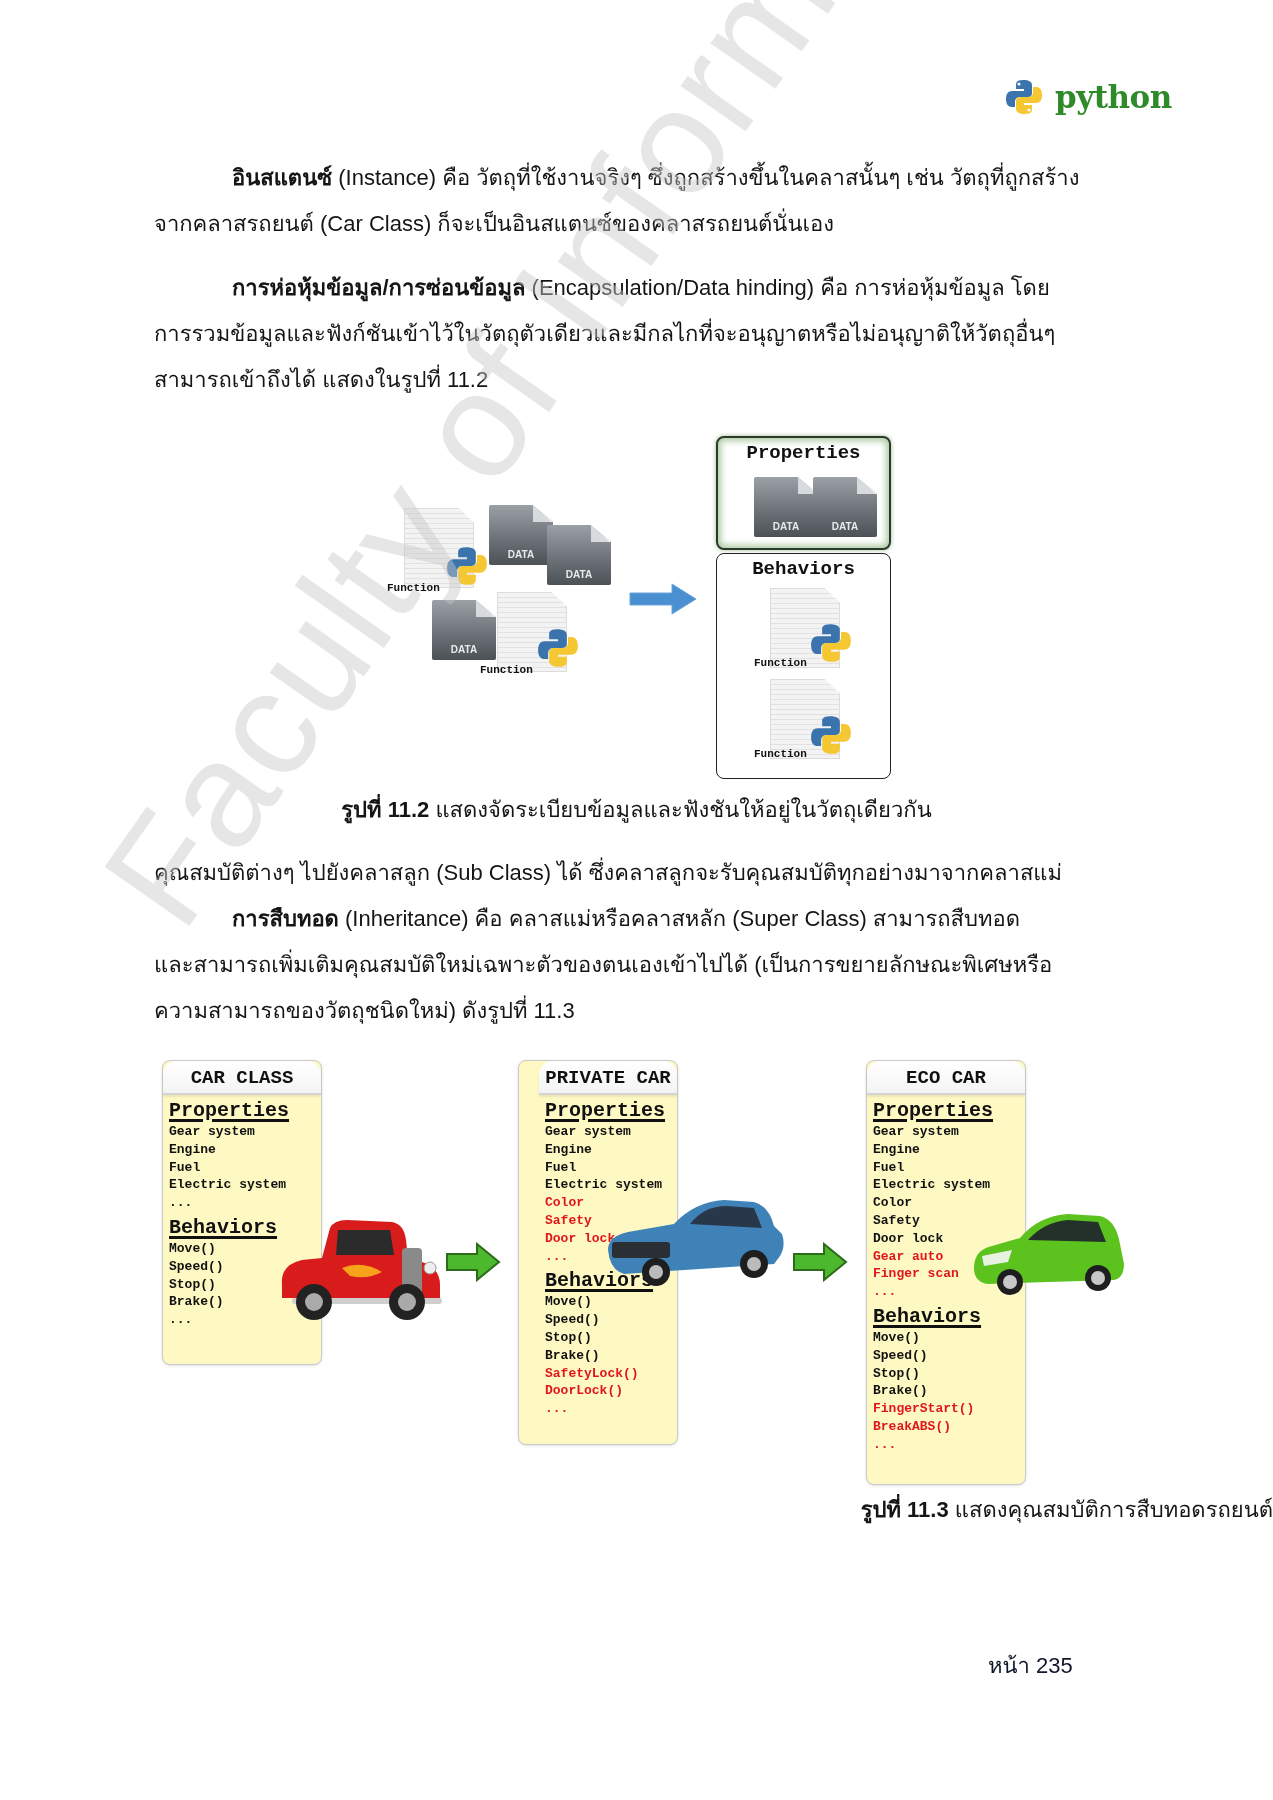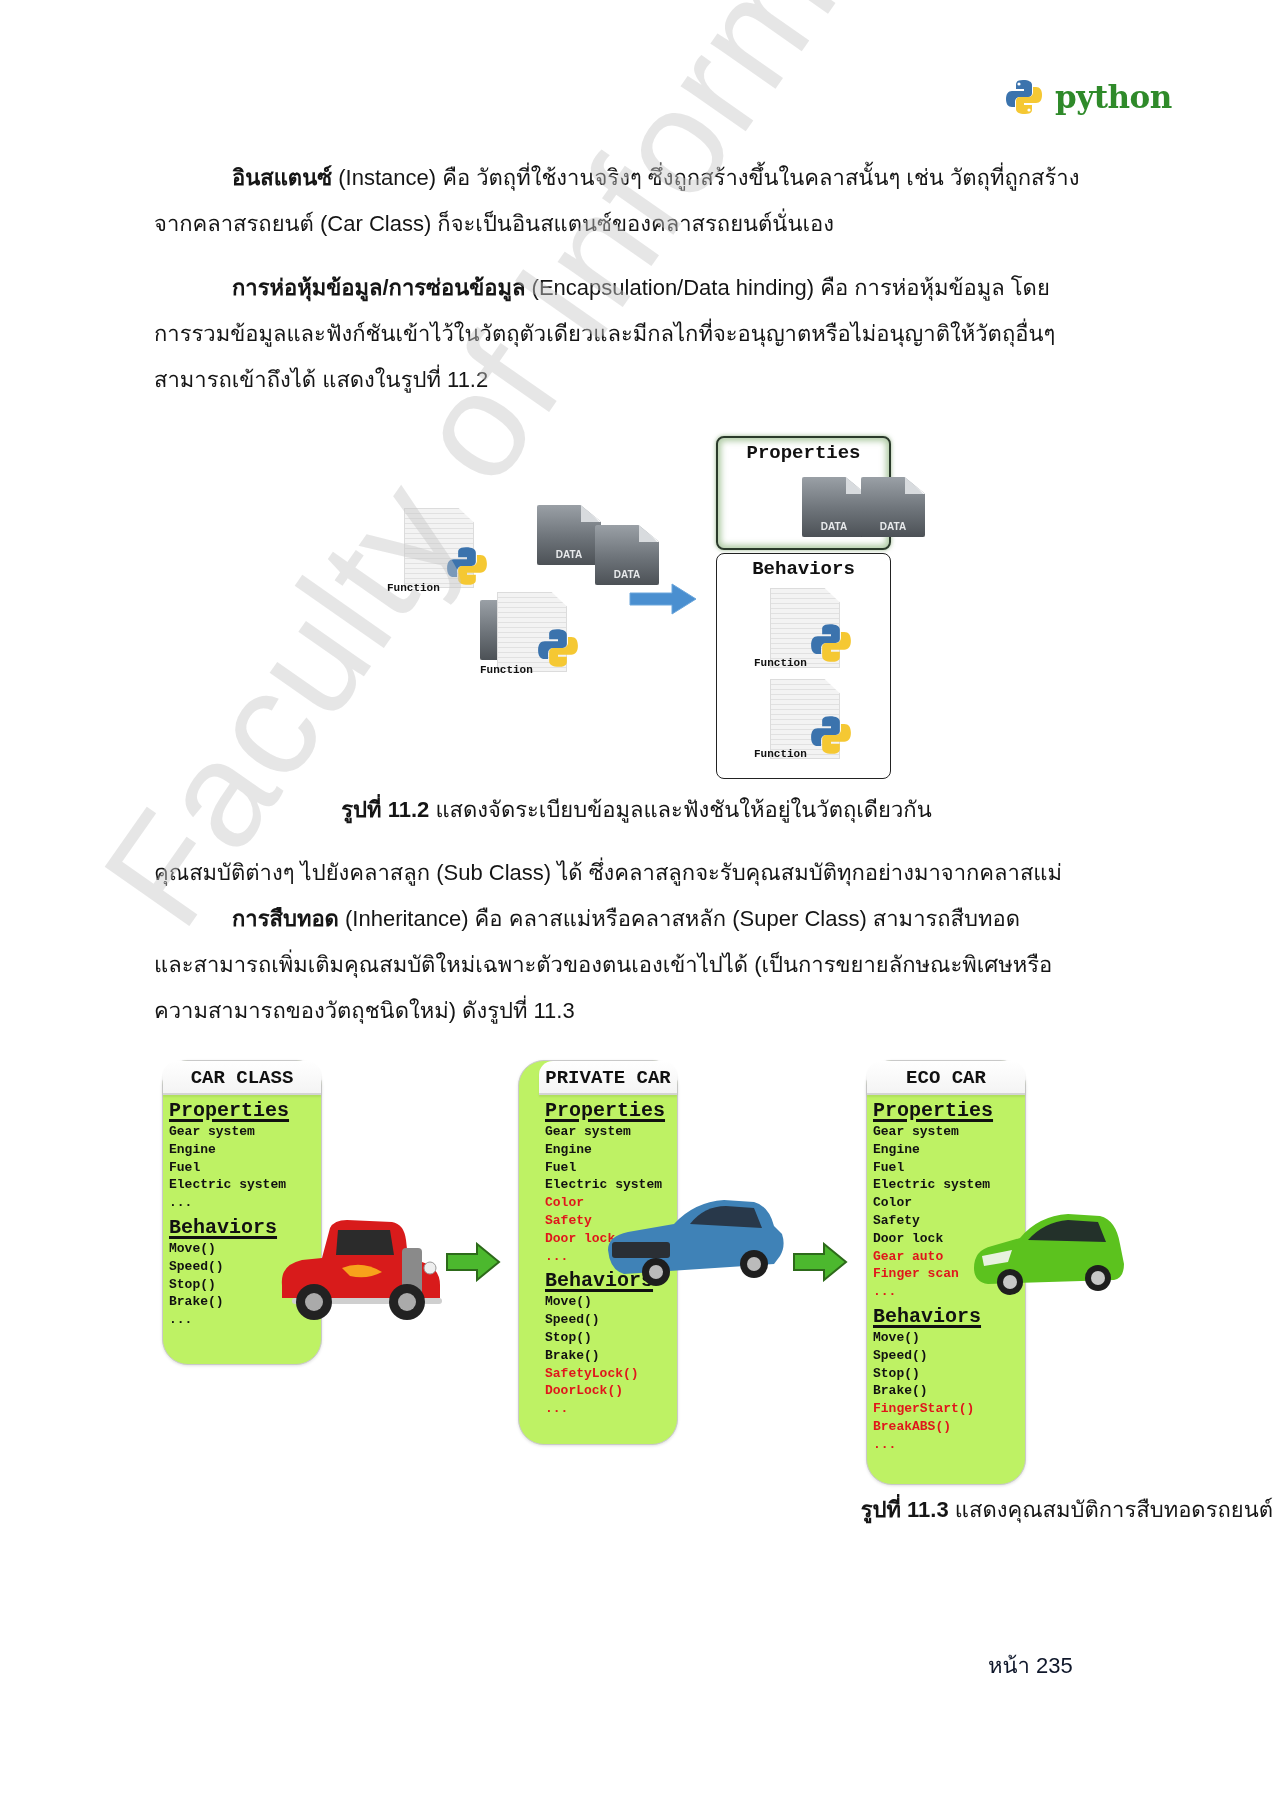--- a/index.html
+++ b/index.html
@@ -19,35 +19,35 @@
 
     .para { position: absolute; left: 154px; width: 960px; font-size: 22px; line-height: 46px; color: #151515; }
     .para .indent { display: inline-block; width: 78px; }
     .para b { font-weight: 700; }
 
     .caption { position: absolute; width: 1273px; text-align: center; font-size: 22px; color: #151515; }
     .caption b { font-weight: 700; }
 
     
     .doc { position: absolute; }
-    .data-doc { width: 64px; height: 60px; border-radius: 2px; background: linear-gradient(180deg,#9aa0a6 0%,#6d7379 55%,#4c5156 100%); box-shadow: 0 1px 3px rgba(0,0,0,0.35); clip-path: polygon(0 0, 68% 0, 100% 28%, 100% 100%, 0 100%); margin-left: 48px; }
+    .data-doc { width: 64px; height: 60px; border-radius: 2px; background: linear-gradient(180deg,#9aa0a6 0%,#6d7379 55%,#4c5156 100%); box-shadow: 0 1px 3px rgba(0,0,0,0.35); clip-path: polygon(0 0, 68% 0, 100% 28%, 100% 100%, 0 100%); }
     .data-doc::before { content:""; position:absolute; right:0; top:0; width:32%; height:28%; background: linear-gradient(225deg, #fff 48%, #d8dbde 52%); }
     .data-doc .dlabel { position:absolute; bottom:5px; width:100%; text-align:center; font-size:10px; font-weight:700; color:#e8eaec; font-family:"Liberation Sans",sans-serif; }
     .code-doc { width: 70px; height: 80px; background: repeating-linear-gradient(180deg, #f3f3f3 0 4px, #e1e1e1 4px 5px); border: 1px solid #dcdcdc; box-shadow: 0 1px 2px rgba(0,0,0,0.15); clip-path: polygon(0 0, 78% 0, 100% 18%, 100% 100%, 0 100%); }
     .pylogo { position: absolute; }
     .flabel { position: absolute; font-family: "Liberation Mono", monospace; font-weight: 700; font-size: 11px; color: #111; }
 
     .props-box { position: absolute; left: 716px; top: 436px; width: 175px; height: 114px; border: 2px solid #2a3a2a; border-radius: 8px; box-shadow: 0 0 6px 3px rgba(110,160,90,0.55) inset, 0 0 4px rgba(90,140,70,0.6); background: #fff; }
     .beh-box { position: absolute; left: 716px; top: 553px; width: 175px; height: 226px; border: 1.5px solid #222; border-radius: 8px; background: #fff; }
     .box-title { position: absolute; width: 100%; text-align: center; font-family: "Liberation Mono", monospace; font-weight: 700; font-size: 19px; color: #111; }
 
     .blue-arrow { position: absolute; left: 626px; top: 582px; }
 
     
-    .class-card { position: absolute; border: 1px solid #c9c9c9; border-radius: 26px; background: #bef264; box-shadow: 0 1px 3px rgba(0,0,0,0.12); font-family: "Liberation Mono", monospace; }
+    .class-card { position: absolute; border: 1px solid #c9c9c9; border-radius: 8px; background: #fef9c3; box-shadow: 0 1px 3px rgba(0,0,0,0.12); font-family: "Liberation Mono", monospace; }
     .class-card .head { height: 34px; border-bottom: 2px solid #d4d4d4; text-align: center; font-weight: 700; font-size: 19px; line-height: 34px; color: #111; background: linear-gradient(180deg,#fff,#f4f4f4); border-radius: 14px 14px 0 0; box-shadow: 0 2px 2px rgba(0,0,0,0.08); }
     .class-card .sec { font-weight: 700; font-size: 20px; text-decoration: underline; text-decoration-thickness: 3px; text-underline-offset: 3px; color: #111; margin-left: 6px; line-height: 24px; margin-top: 4px; }
     .class-card .item { font-weight: 700; font-size: 13px; line-height: 17.8px; margin-left: 6px; color: #111; white-space: pre; }
     .class-card .item.new { color: #e0161b; }
 
     .green-arrow { position: absolute; }
     .car { position: absolute; }
 
     .pagenum { position: absolute; left: 988px; top: 1648px; font-size: 22px; color: #0f172a; }
 </style>

